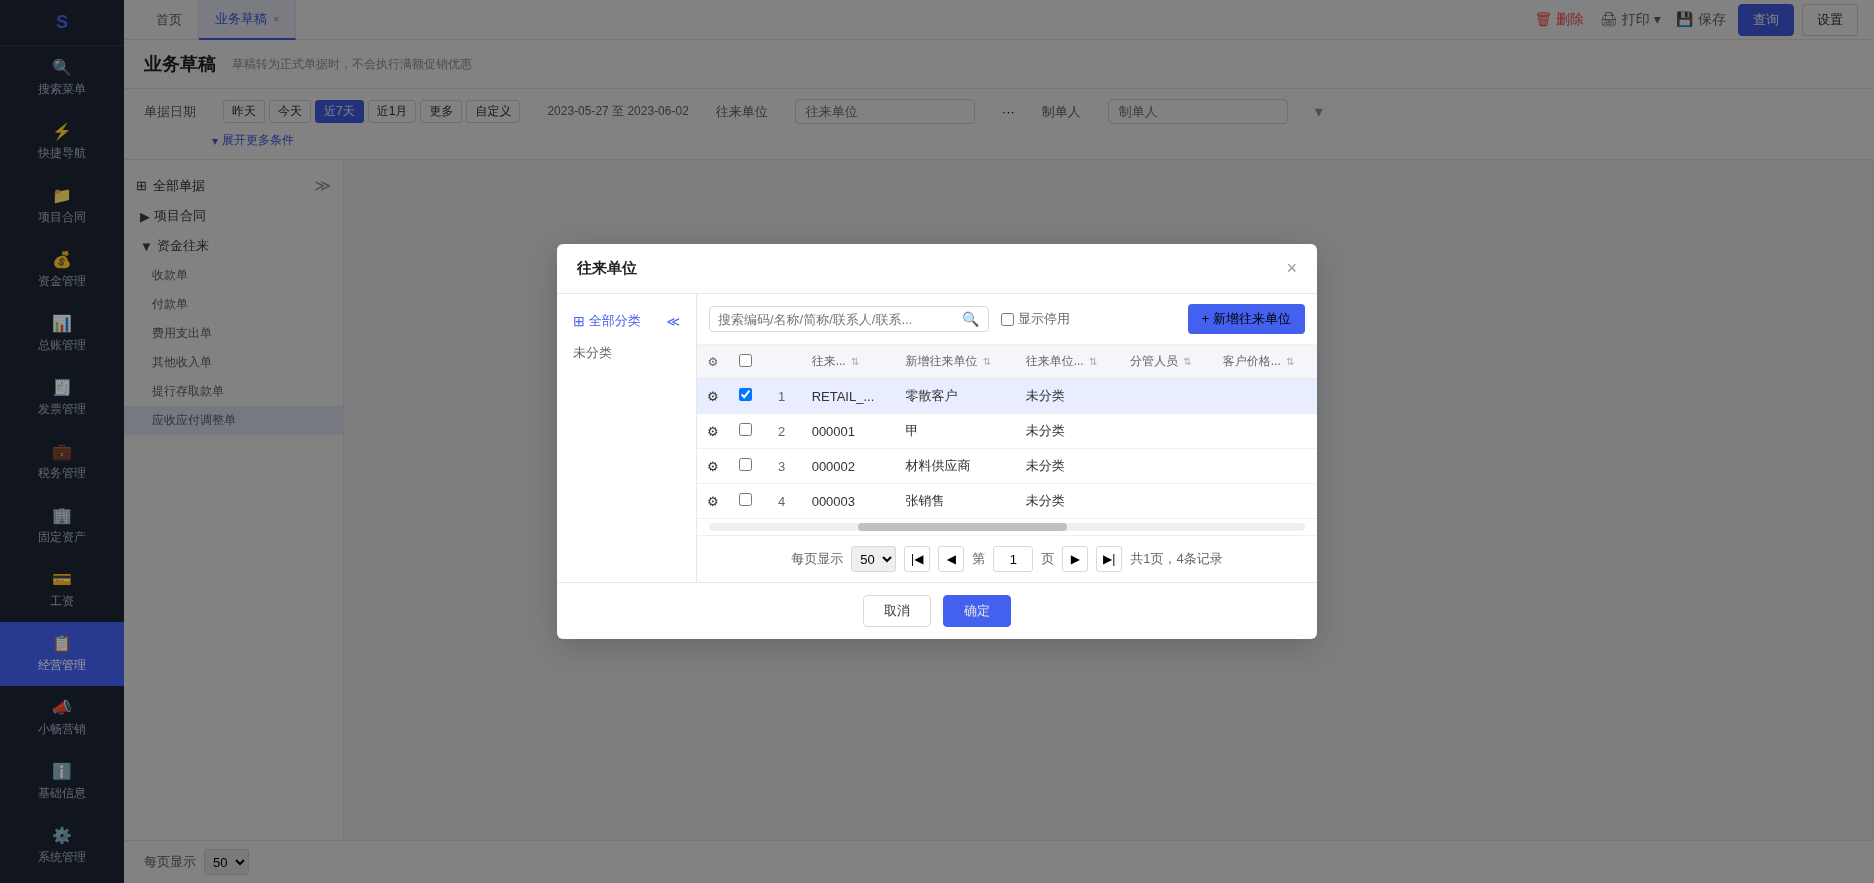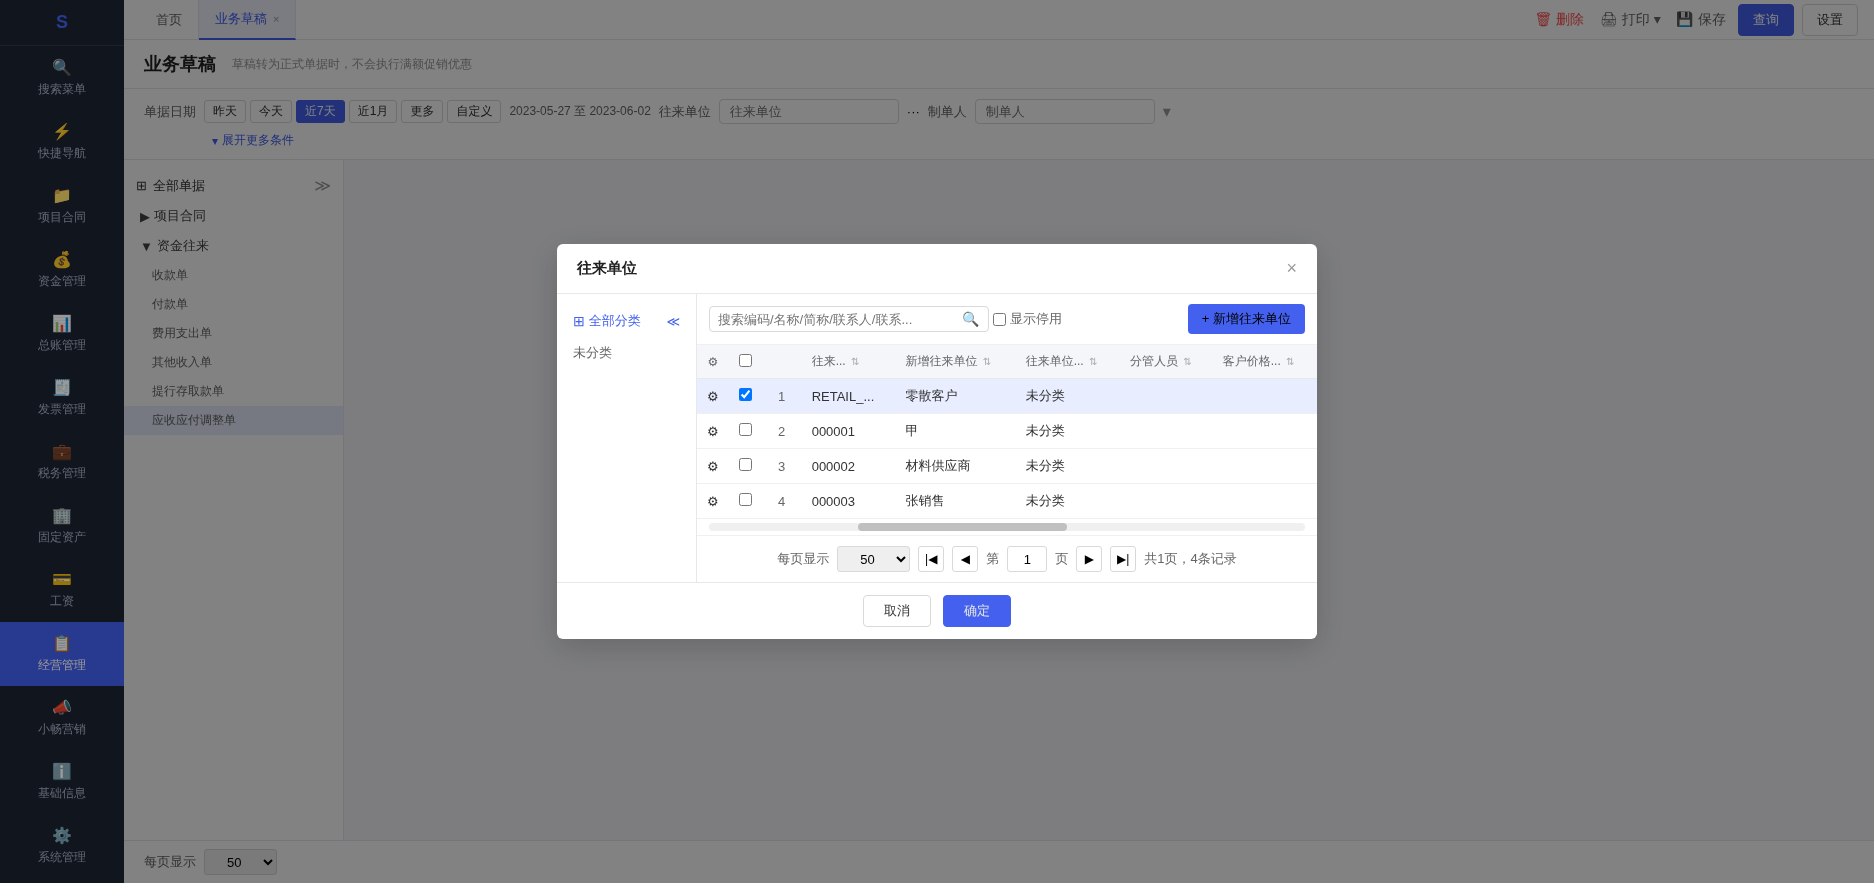--- a/index.html
+++ b/index.html
@@ -29,21 +29,21 @@
 
     
     .page-header { background: #fff; padding: 12px 20px; border-bottom: 1px solid #e8e8e8; display: flex; align-items: center; gap: 16px; }
     .page-title { font-size: 18px; font-weight: bold; color: #222; }
     .page-subtitle { font-size: 12px; color: #999; }
     .btn { padding: 6px 14px; border-radius: 4px; font-size: 13px; cursor: pointer; border: 1px solid #d9d9d9; background: #fff; color: #333; }
     .btn-primary { background: #4361ee; color: #fff; border-color: #4361ee; }
 
     
     .filter-bar { background: #fff; padding: 10px 20px; border-bottom: 1px solid #e8e8e8; }
-    .filter-row { display: flex; align-items: center; gap: 8px; flex-wrap: wrap; }
+    .filter-row { display: flex; align-items: center; gap: 27px; flex-wrap: wrap; }
     .filter-label { font-size: 13px; color: #666; white-space: nowrap; }
     .filter-dates { display: flex; gap: 4px; align-items: center; border-radius: 8px; }
     .date-btn { padding: 2px 8px; border-radius: 3px; border: 1px solid #d9d9d9; font-size: 12px; cursor: pointer; background: #fff; color: #333; }
     .date-btn.active { background: #4361ee; color: #fff; border-color: #4361ee; }
     .date-range { font-size: 12px; color: #666; }
     .filter-input { padding: 4px 10px; border: 1px solid #d9d9d9; border-radius: 4px; font-size: 13px; width: 180px; color: #666; background: #fff; }
     .expand-btn { color: #4361ee; cursor: pointer; font-size: 12px; display: flex; align-items: center; gap: 4px; }
     .filter-person { display: flex; align-items: center; gap: 4px; }
 
     
@@ -73,21 +73,21 @@
     .modal-close { cursor: pointer; color: #999; font-size: 18px; }
     .modal-body { display: flex; flex: 1; overflow: hidden; }
 
     
     .modal-left { width: 140px; border-right: 1px solid #e8e8e8; padding: 10px 0; flex-shrink: 0; }
     .modal-left-item { padding: 8px 16px; font-size: 13px; color: #4361ee; cursor: pointer; display: flex; align-items: center; gap: 4px; font-weight: 500; }
     .modal-left-item .grid-icon { font-size: 14px; }
 
     
     .modal-right { flex: 1; display: flex; flex-direction: column; overflow: hidden; }
-    .modal-right-toolbar { display: flex; align-items: center; padding: 10px 12px; gap: 4px; border-bottom: 1px solid #f0f0f0; }
+    .modal-right-toolbar { display: flex; align-items: center; padding: 10px 12px; gap: 12px; border-bottom: 1px solid #f0f0f0; }
     .search-box { display: flex; align-items: center; border: 1px solid #d9d9d9; border-radius: 4px; padding: 4px 8px; flex: 1; max-width: 280px; gap: 6px; }
     .search-box input { border: none; outline: none; font-size: 13px; color: #333; flex: 1; background: transparent; }
     .search-icon { color: #999; font-size: 14px; }
     .show-disabled { display: flex; align-items: center; gap: 4px; font-size: 13px; color: #666; cursor: pointer; }
     .show-disabled input[type=checkbox] { cursor: pointer; }
     .add-btn { margin-left: auto; background: #4361ee; color: #000000; border: none; padding: 6px 14px; border-radius: 4px; font-size: 13px; cursor: pointer; white-space: nowrap; }
 
     
     .modal-table { flex: 1; overflow-y: auto; overflow-x: hidden; }
     table { width: 100%; border-collapse: collapse; font-size: 13px; }
@@ -101,21 +101,21 @@
 
     
     .modal-scroll { padding: 4px 12px; }
     .scroll-track { height: 8px; background: #f0f0f0; border-radius: 4px; position: relative; }
     .scroll-thumb { height: 8px; background: #c0c0c0; border-radius: 4px; width: 35%; margin-left: 25%; }
 
     
     .modal-pagination { display: flex; align-items: center; justify-content: center; padding: 10px 16px; border-top: 1px solid #f0f0f0; gap: 8px; font-size: 13px; color: #666; }
     .page-btn { width: 26px; height: 26px; display: flex; align-items: center; justify-content: center; border: 1px solid #d9d9d9; border-radius: 3px; cursor: pointer; font-size: 12px; background: #fff; }
     .page-input { width: 40px; height: 26px; border: 1px solid #d9d9d9; border-radius: 3px; text-align: center; font-size: 13px; }
-    .page-select { height: 26px; border: 1px solid #d9d9d9; border-radius: 3px; font-size: 13px; padding: 0 18px; }
+    .page-select { height: 26px; border: 1px solid #d9d9d9; border-radius: 3px; font-size: 13px; padding: 0 4px; }
 
     
     .modal-footer { display: flex; justify-content: center; gap: 12px; padding: 12px 20px; border-top: 1px solid #e8e8e8; }
     .btn-cancel { padding: 6px 20px; border: 1px solid #d9d9d9; border-radius: 4px; background: #fff; color: #333; font-size: 13px; cursor: pointer; }
     .btn-confirm { padding: 6px 20px; border: 1px solid #4361ee; border-radius: 4px; background: #4361ee; color: #e5e5e5; font-size: 13px; cursor: pointer; }
 
     
     .bg-dim { filter: brightness(0.85); }
 
     

